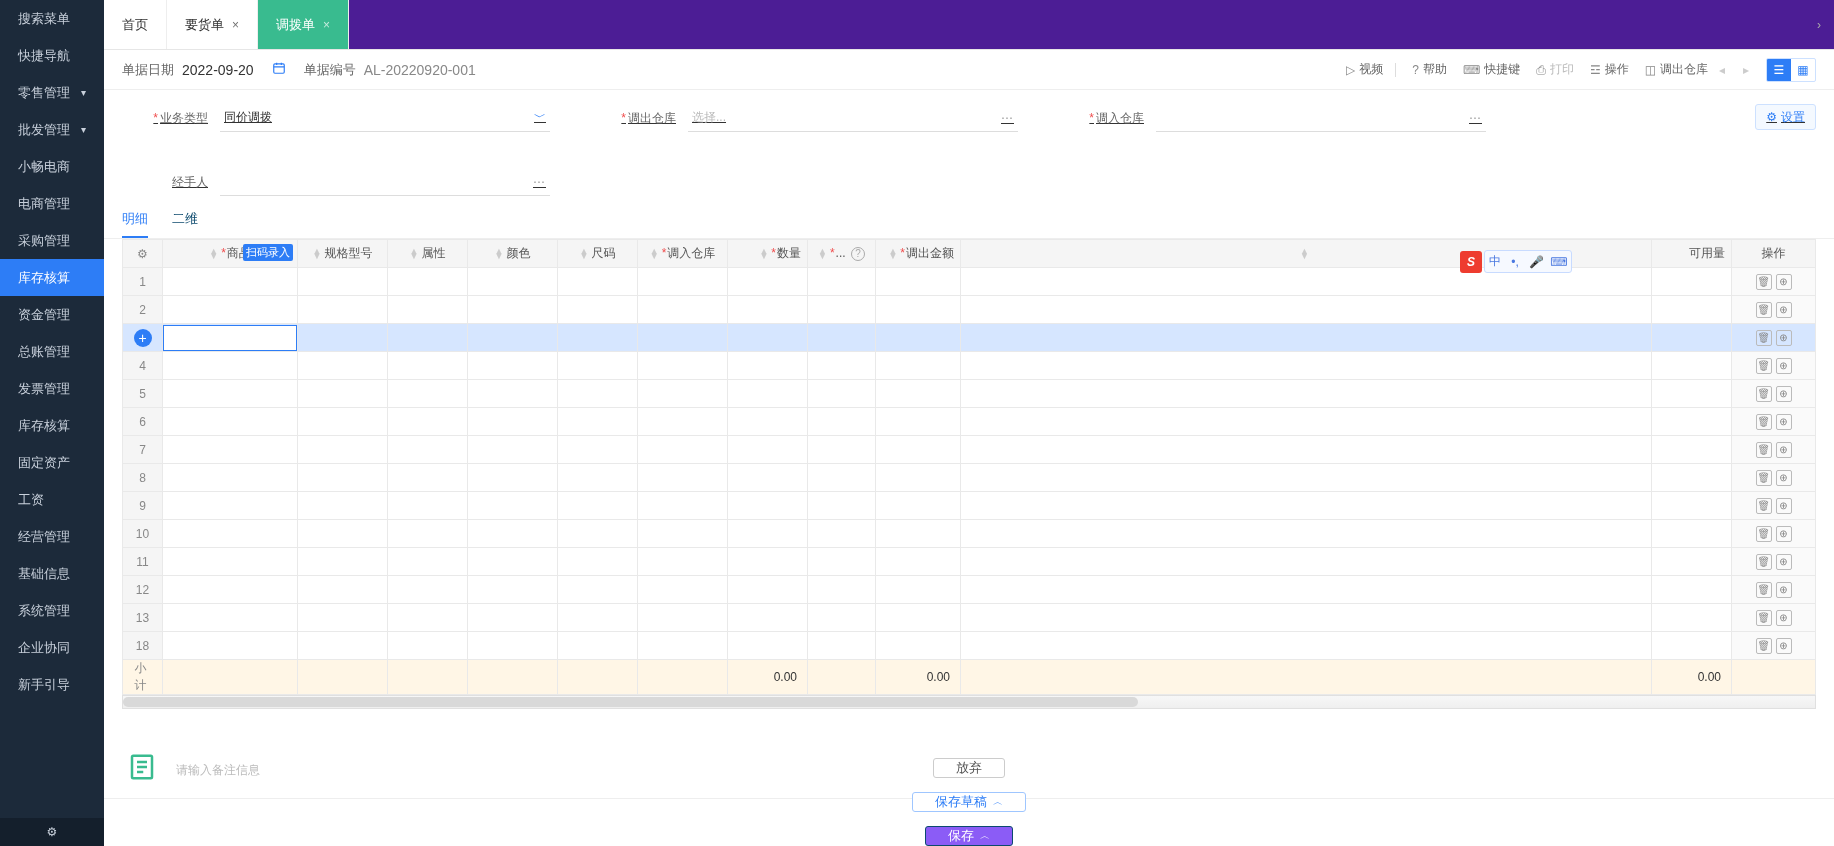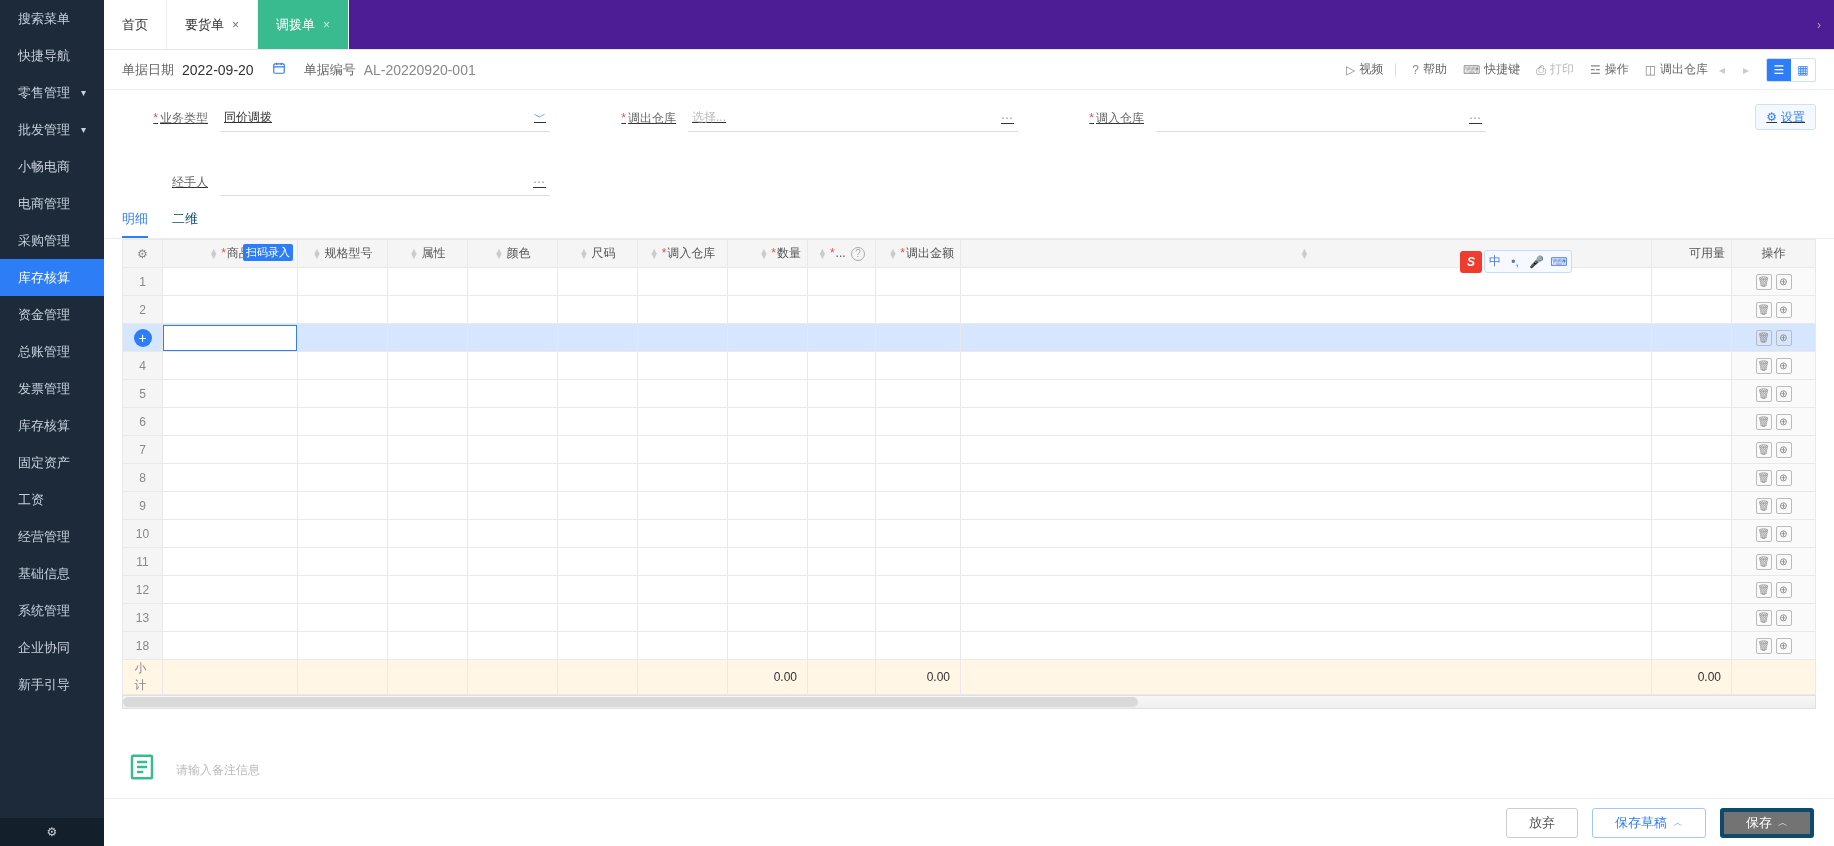--- a/index.html
+++ b/index.html
@@ -82,25 +82,25 @@
 .hscroll { height: 14px; background: linear-gradient(#f7f7f7,#efefef); border: 1px solid #e0e0e0; margin-top: 0; position: relative; }
 .hscroll .thumb { position: absolute; left: 0; top: 1px; height: 10px; width: 60%; background: #d9d9d9; border-radius: 5px; }
 
 
 .remark-area { display: flex; align-items: flex-start; padding: 10px 18px 6px; gap: 14px; }
 .remark-icon { width: 40px; height: 40px; color: #39bb8f; display: flex; flex-direction: column; align-items: center; }
 .remark-icon svg { width: 30px; height: 30px; }
 .remark-icon .txt { font-size: 10px; color: #999; }
 .remark-input { flex: 1; color: #bbb; padding-top: 10px; }
 
-.footer { height: 48px; display: flex; align-items: center; justify-content: flex-end; padding: 0 20px; gap: 14px; border-top: 1px solid #eee; background: #fff; }
+.footer { height: 48px; display: flex; align-items: center; justify-content: flex-end; padding: 0 29px; gap: 14px; border-top: 1px solid #eee; background: #fff; flex-direction: column; }
 .btn { height: 30px; padding: 0 22px; border-radius: 3px; cursor: pointer; display: inline-flex; align-items: center; font-size: 13px; }
 .btn-default { border: 1px solid #ccc; background: #fff; color: #555; }
 .btn-outline { border: 1px solid #9fc6ff; background: #fff; color: #2d7df6; }
-.btn-primary { border: 4px solid #0c4a6e; background: #737373; color: #fff; }
+.btn-primary { border: 1px solid #0c4a6e; background: #8b5cf6; color: #fff; }
 .btn .caret-up { margin-left: 6px; font-size: 10px; }
 
 
 .ime { position: fixed; right: 262px; top: 250px; display: flex; align-items: center; gap: 2px; }
 .ime .ime-logo { width: 22px; height: 22px; background: #ee3c2f; border-radius: 3px; display:flex; align-items:center; justify-content:center; color:#fff; font-weight:bold; font-style:italic; }
 .ime .ime-bar { display:flex; align-items:center; background:#f6f9ff; border:1px solid #c8dbff; border-radius:3px; padding:2px 4px; gap:6px; color:#4a78e0; font-size:12px; }
 .ime .ime-ic { width:16px; height:16px; display:inline-flex; align-items:center; justify-content:center; }
 </style>
 </head>
 <body>

